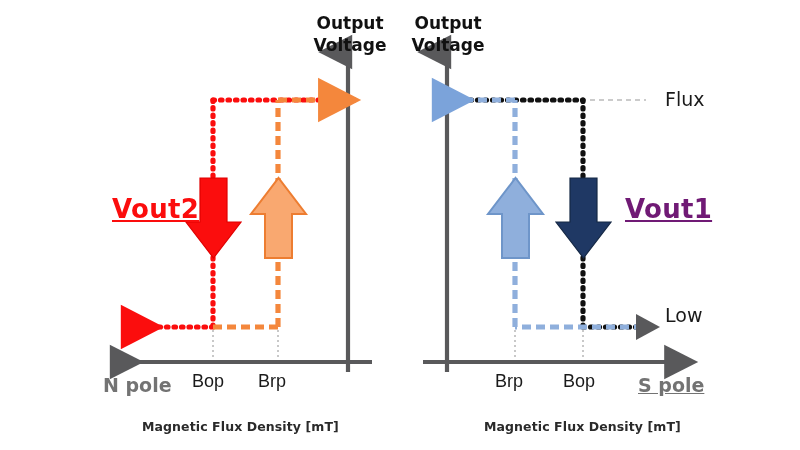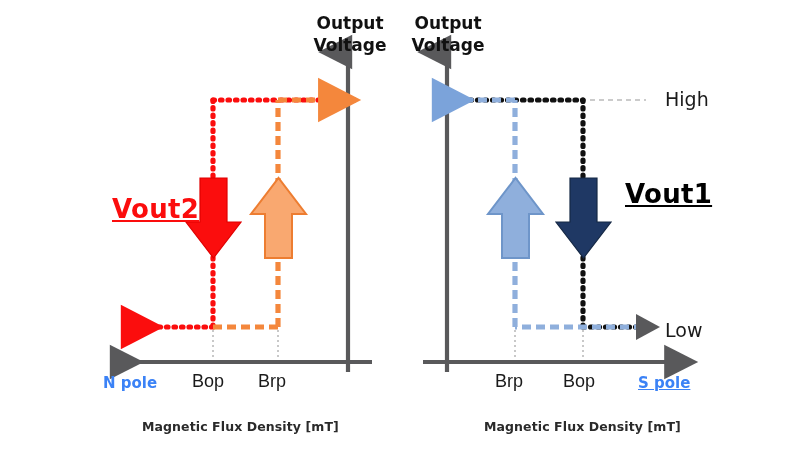--- a/index.html
+++ b/index.html
@@ -9,21 +9,21 @@
     font-family:"DejaVu Sans", sans-serif;
     overflow:hidden;
   }
   #stage{position:relative;width:800px;height:320px;}
   .lbl{position:absolute;white-space:nowrap;}
   .axis-title{
     font-weight:bold;font-size:17px;color:#111111;
     line-height:22px;text-align:center;
   }
   .tick-lbl{font-size:18px;color:#1a1a1a;font-family:Liberation Sans, sans-serif;}
-  .pole-lbl{font-size:15px;font-weight:bold;color:#3b82f6;}
+  .pole-lbl{font-size:19px;font-weight:bold;color:#737373;}
   .level-lbl{font-size:19px;color:#1a1a1a;}
   .vout{font-size:26px;font-weight:bold;letter-spacing:.3px;text-decoration:underline;}
   .caption{font-size:12.5px;color:#2a2a2a;letter-spacing:.1px;font-weight:bold;}
   svg.layer{position:absolute;left:0;top:0;width:800px;height:450px;}
 </style>
 </head>
 <body>
 
 <div id="stage">
 
@@ -126,25 +126,25 @@
 
   <div class="lbl tick-lbl" style="left:258px;top:371px;">Brp</div>
 
   <div class="lbl caption" style="left:142px;top:419px;">Magnetic Flux Density [mT]</div>
 
   <div class="lbl axis-title" style="left:406px;top:12px;width:84px;">
     <div>Output</div>
     <div>Voltage</div>
   </div>
 
-  <div class="lbl vout" style="left:625px;top:179px;color:#000000;text-align:center;">Vout1</div>
+  <div class="lbl vout" style="left:625px;top:194px;color:#701a75;text-align:center;">Vout1</div>
 
-  <div class="lbl level-lbl" style="left:665px;top:88px;">High</div>
+  <div class="lbl level-lbl" style="left:665px;top:88px;">Flux</div>
 
-  <div class="lbl level-lbl" style="left:665px;top:319px;">Low</div>
+  <div class="lbl level-lbl" style="left:665px;top:304px;">Low</div>
 
   <div class="lbl tick-lbl" style="left:495px;top:371px;">Brp</div>
 
   <div class="lbl tick-lbl" style="left:563px;top:371px;">Bop</div>
 
   <div class="lbl pole-lbl" style="left:638px;top:374px;text-decoration:underline;">S pole</div>
 
   <div class="lbl caption" style="left:484px;top:419px;">Magnetic Flux Density [mT]</div>
 
 </div>

